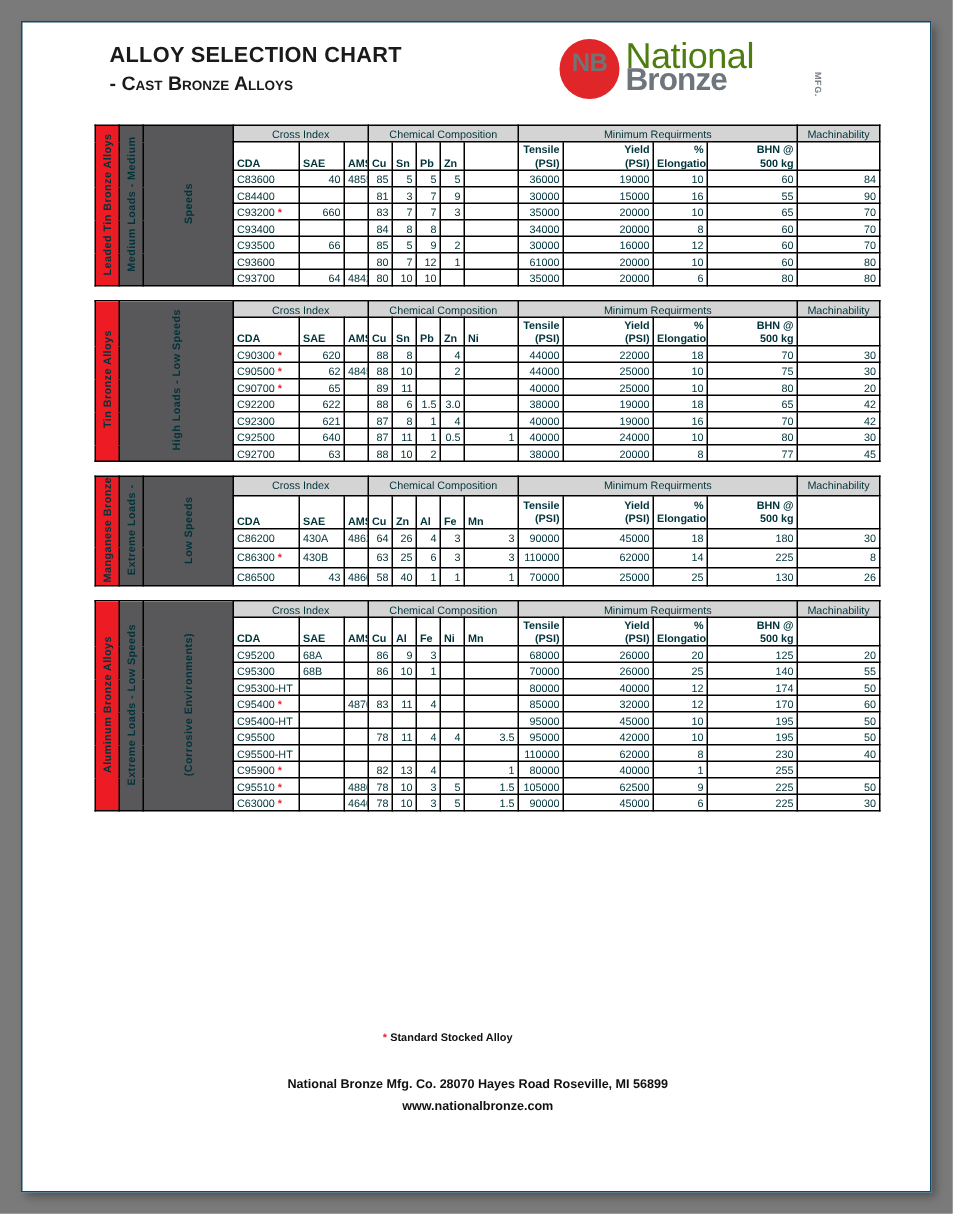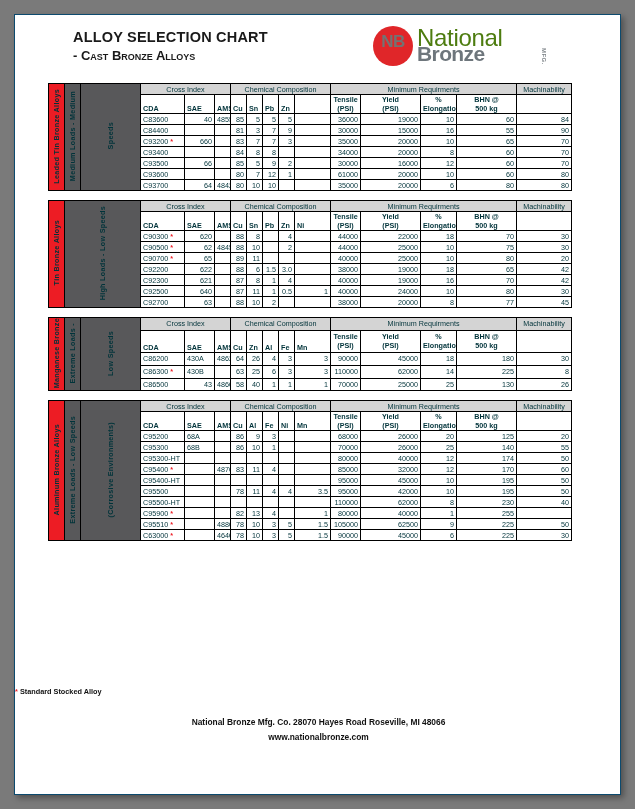--- a/index.html
+++ b/index.html
@@ -48,21 +48,21 @@
     position: absolute; left: 44px; top: 20px;
     font-size: 21px; font-weight: bold; color: #6e767c; letter-spacing: -0.6px;
   }
   #logo-mfg {
     position: absolute; left: 168px; top: 26px;
     font-size: 6px; font-weight: bold; color: #7c8287;
     writing-mode: vertical-rl; letter-spacing: 0.4px;
   }
 
   
-  #sheet { position: absolute; left: 33px; top: 68px; width: 524px; }
+  #sheet { position: absolute; left: 48px; top: 68px; width: 524px; }
   .grid { border-collapse: collapse; table-layout: fixed; width: 524px; }
   .grid td {
     border: 1px solid #000000;
     font-size: 7.2px; color: #00333a;
     height: 11px; padding: 0 2px;
     overflow: hidden; white-space: nowrap;
     font-family: "Liberation Sans", sans-serif;
   }
   .vband {
     background: #ed1c24; color: #ffffff; font-weight: bold;
@@ -81,29 +81,29 @@
   }
   .gap td { border: none !important; background: #ffffff; height: 7px; }
   .grouphdr {
     background: #d4d4d4; text-align: center; font-size: 7.4px;
     color: #111; height: 15px; vertical-align: middle;
   }
   .colhdr {
     background: #ffffff; font-weight: bold; font-size: 7.2px;
     color: #00333a; height: 22px; vertical-align: bottom;
   }
-  .colhdr.ctr { text-align: center; }
+  .colhdr.ctr { text-align: right; }
   .num { text-align: right; }
   .lft { text-align: left; }
   .star { color: #ed1c24; font-weight: bold; }
 
   
   #footnote {
     position: absolute; left: 0; top: 672px; width: 607px;
-    text-align: left; padding-right: 40px;
+    text-align: center; padding-right: 40px;
     font-size: 7.3px; font-weight: bold; color: #111;
   }
   #footnote .star { color: #ed1c24; }
   #footer {
     position: absolute; left: 0; top: 700px; width: 607px;
     text-align: center; color: #111;
   }
   #footer div { font-size: 8.4px; font-weight: bold; line-height: 15px; }
 </style>
 </head>
@@ -732,17 +732,17 @@
         </tbody>
       </table>
     </div>
 
   <div id="footnote">
     <span class="star">*</span>
     <span>Standard Stocked Alloy</span>
   </div>
 
   <div id="footer">
-    <div>National Bronze Mfg. Co. 28070 Hayes Road Roseville, MI 48066</div>
+    <div>National Bronze Mfg. Co. 28070 Hayes Road Roseville, MI 56899</div>
     <div>www.nationalbronze.com</div>
   </div>
 
 </div>
 
 </body></html>

